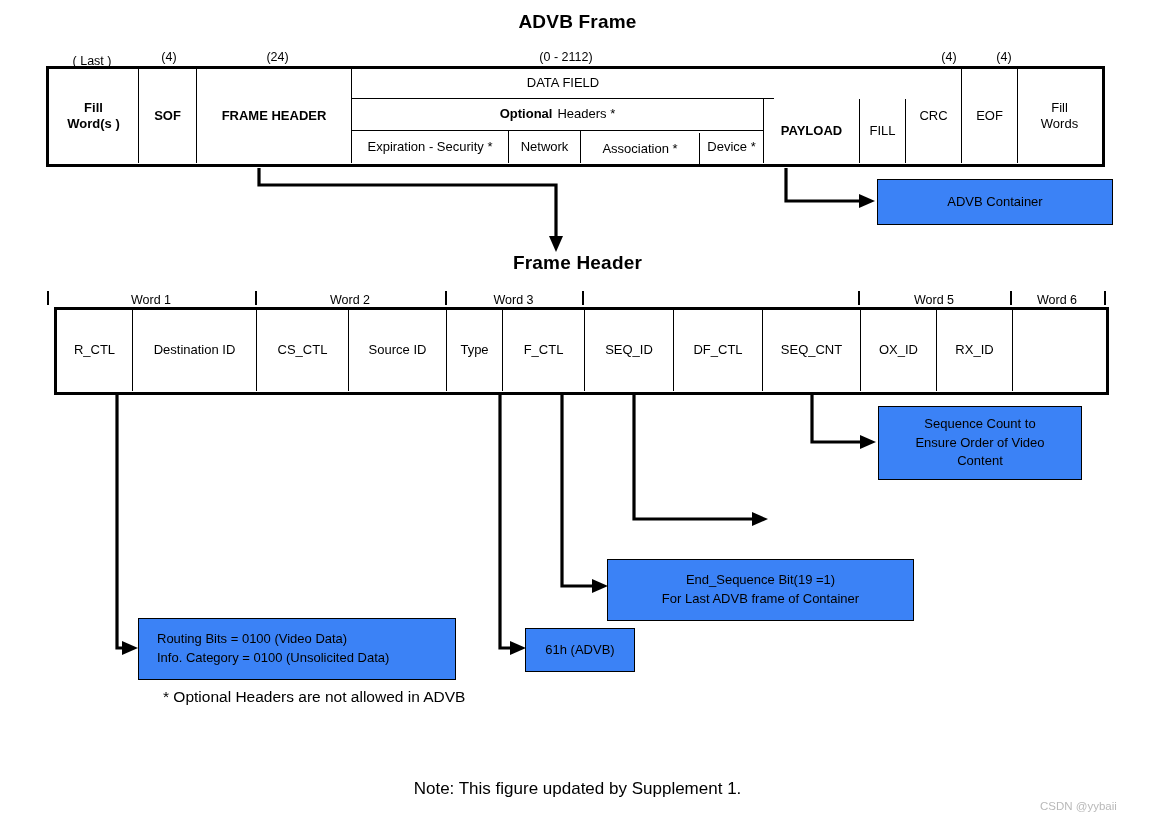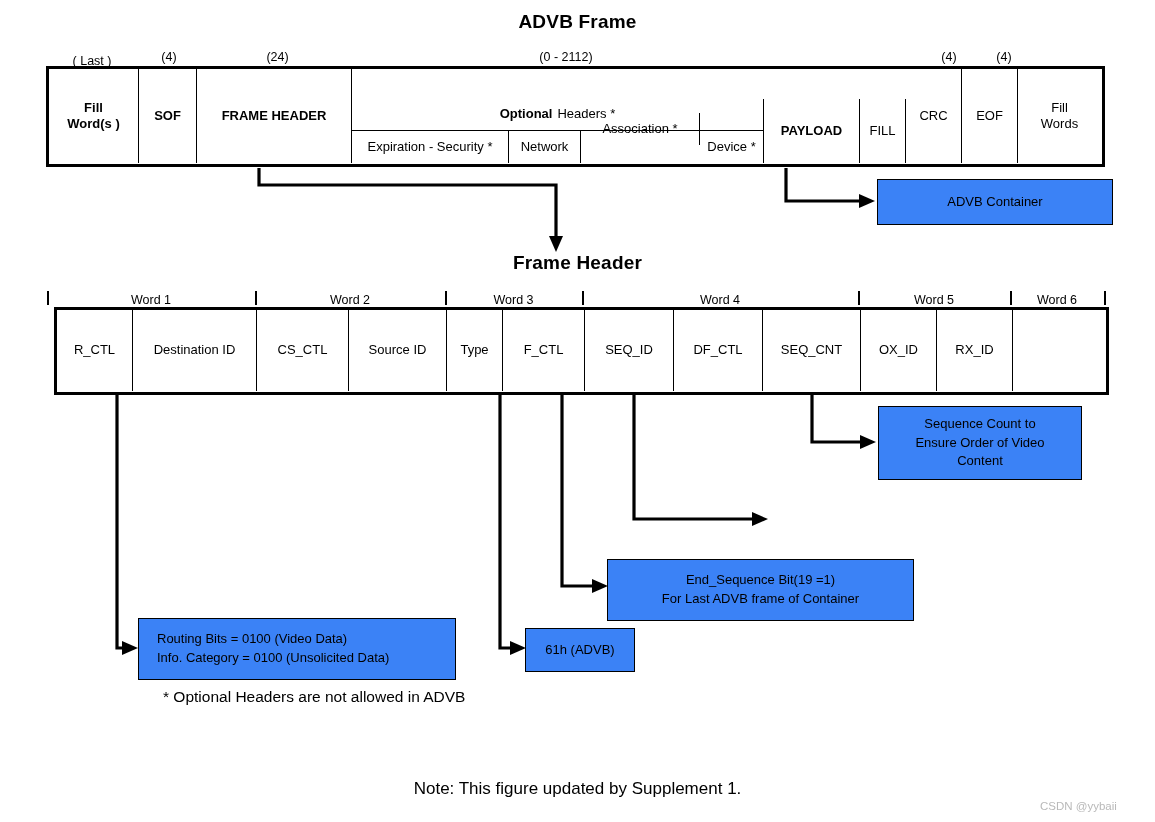--- a/index.html
+++ b/index.html
@@ -110,30 +110,31 @@
 
     <div class="abs cell b-r bold" style="left:0; top:0; width:90px; height:94px; flex-direction:column;">
       <span>Fill</span>
       <span>Word(s )</span>
     </div>
 
     <div class="abs cell b-r bold" style="left:90px; top:0; width:58px; height:94px;">SOF</div>
 
     <div class="abs cell b-r bold" style="left:148px; top:0; width:155px; height:94px;">FRAME HEADER</div>
 
+    <div class="abs cell b-b" style="left:303px; top:0; width:422px; height:30px;">DATA FIELD</div>
 
     <div class="abs cell b-b b-r" style="left:303px; top:30px; width:412px; height:32px;">
       <span class="bold">Optional</span>
       <span style="width:5px;"></span>
       <span>Headers *</span>
     </div>
 
     <div class="abs cell b-r" style="left:303px; top:62px; width:157px; height:32px;">Expiration - Security *</div>
     <div class="abs cell b-r" style="left:460px; top:62px; width:72px; height:32px;">Network</div>
-    <div class="abs cell b-r" style="left:532px; top:44px; width:119px; height:32px;">Association *</div>
+    <div class="abs cell b-r" style="left:532px; top:64px; width:119px; height:32px;">Association *</div>
     <div class="abs cell b-r" style="left:651px; top:62px; width:64px; height:32px;">Device *</div>
 
     <div class="abs cell b-r bold" style="left:715px; top:30px; width:96px; height:64px;">PAYLOAD</div>
 
     <div class="abs cell b-r" style="left:811px; top:30px; width:46px; height:64px;">FILL</div>
 
     <div class="abs cell b-r" style="left:857px; top:0; width:56px; height:94px;">CRC</div>
 
     <div class="abs cell b-r" style="left:913px; top:0; width:56px; height:94px;">EOF</div>
 
@@ -161,21 +162,20 @@
   <div class="abs wordtick" style="left:255px; top:291px; width:1.6px; height:14px;"></div>
   <div class="abs wordtick" style="left:445px; top:291px; width:1.6px; height:14px;"></div>
   <div class="abs wordtick" style="left:582px; top:291px; width:1.6px; height:14px;"></div>
   <div class="abs wordtick" style="left:858px; top:291px; width:1.6px; height:14px;"></div>
   <div class="abs wordtick" style="left:1010px;top:291px; width:1.6px; height:14px;"></div>
   <div class="abs wordtick" style="left:1104px;top:291px; width:1.6px; height:14px;"></div>
 
   <div class="abs wordlabel" style="left:47px;  top:293px; width:208px;">Word 1</div>
   <div class="abs wordlabel" style="left:255px; top:293px; width:190px;">Word 2</div>
   <div class="abs wordlabel" style="left:445px; top:293px; width:137px;">Word 3</div>
-  <div class="abs wordlabel" style="left:582px; top:293px; width:276px;">Word 4</div>
   <div class="abs wordlabel" style="left:858px; top:293px; width:152px;">Word 5</div>
   <div class="abs wordlabel" style="left:1010px;top:293px; width:94px;">Word 6</div>
 
   <div class="abs outer-frame" style="left:54px; top:307px; width:1055px; height:88px;">
     <div class="abs cell b-r" style="left:0;   top:0; width:76px;  height:81px;">R_CTL</div>
     <div class="abs cell b-r" style="left:76px;  top:0; width:124px; height:81px;">Destination ID</div>
     <div class="abs cell b-r" style="left:200px; top:0; width:92px;  height:81px;">CS_CTL</div>
     <div class="abs cell b-r" style="left:292px; top:0; width:98px;  height:81px;">Source ID</div>
     <div class="abs cell b-r" style="left:390px; top:0; width:56px;  height:81px;">Type</div>
     <div class="abs cell b-r" style="left:446px; top:0; width:82px;  height:81px;">F_CTL</div>

